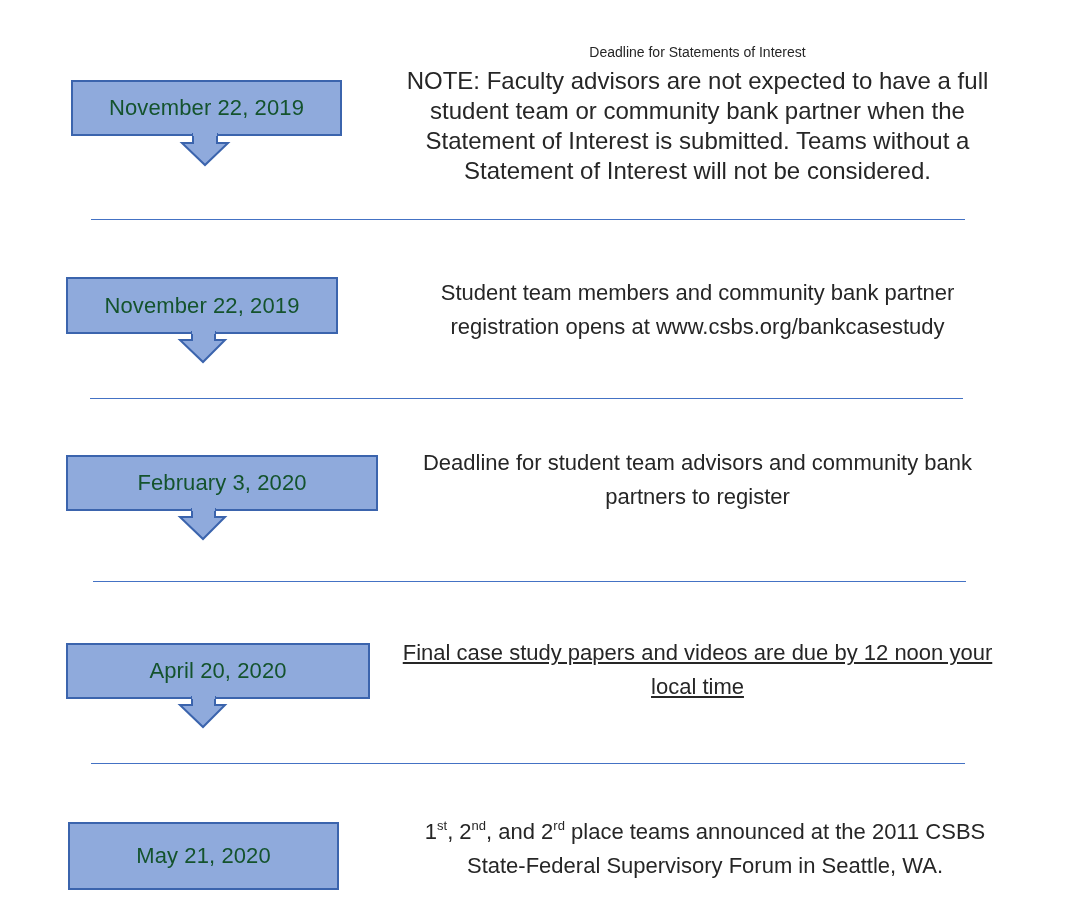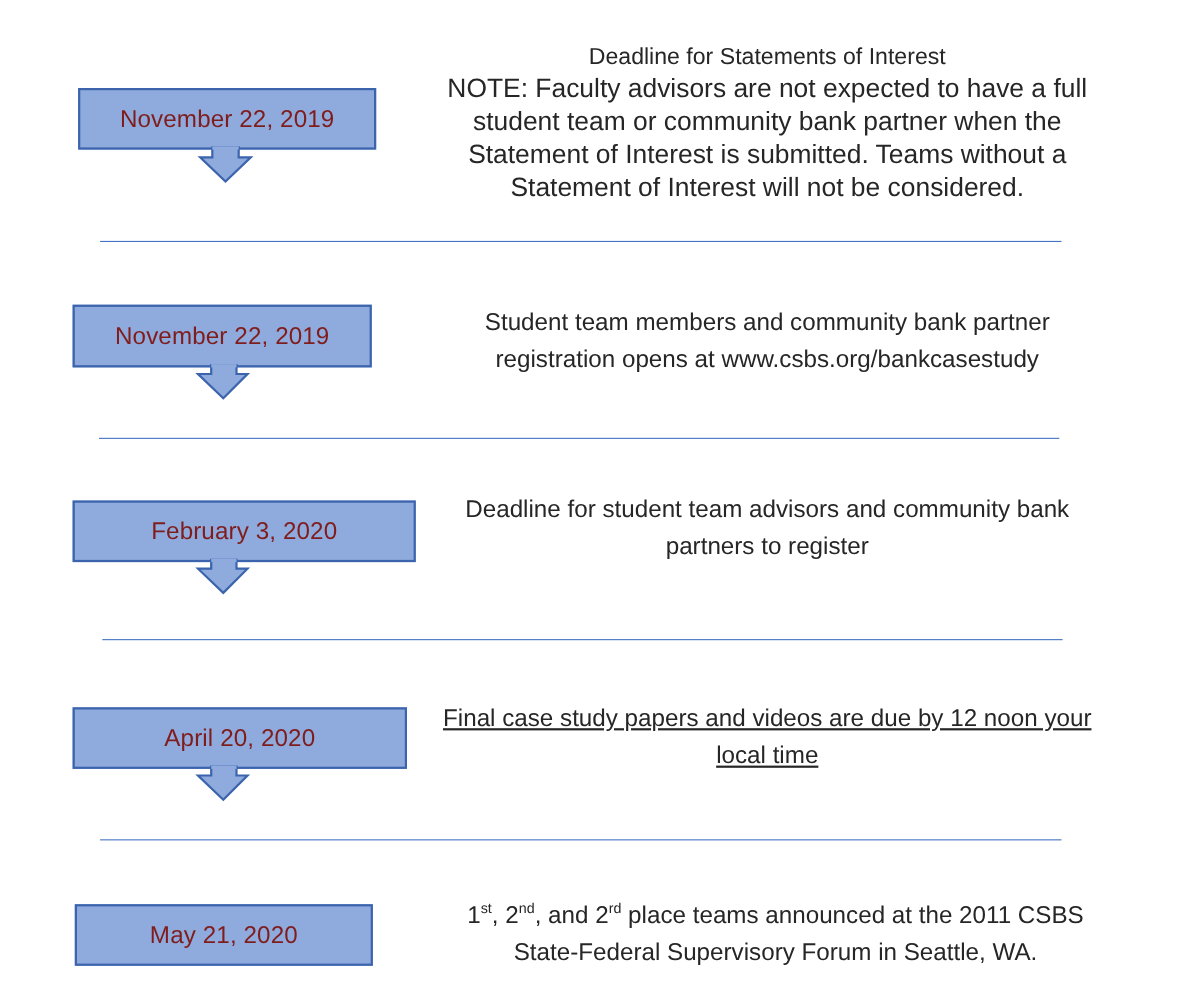--- a/index.html
+++ b/index.html
@@ -2,28 +2,28 @@
 <html><head>
   <meta charset="utf-8">
   <style>
     html, body { margin: 0; padding: 0; background: #ffffff; }
     body { width: 1075px; height: 908px; position: relative; overflow: hidden;
            font-family: "Liberation Sans", "DejaVu Sans", sans-serif; color: #262626; }
     .step { position: absolute; left: 0; top: 0; width: 1075px; }
     .date-box {
       position: absolute; box-sizing: border-box;
       background: #8FAADC; border: 2px solid #3B64AD;
-      color: #7f1d1d; font-size: 22px; display: flex; align-items: center; justify-content: center;
+      color: #14532d; font-size: 22px; display: flex; align-items: center; justify-content: center;
       letter-spacing: 0.1px;
     }
     .arrow { position: absolute; overflow: visible; }
     .desc {
       position: absolute; text-align: center; color: #262626;
     }
-    .desc .title { font-size: 21px; line-height: 28px; }
+    .desc .title { font-size: 14px; line-height: 28px; }
     .desc .note { font-size: 24px; line-height: 30px; margin-top: 0; }
     .desc .body { font-size: 22px; line-height: 34px; }
     .divider { position: absolute; height: 0; border-top: 1.5px solid #4472C4; }
     sup { font-size: 13px; line-height: 0; vertical-align: 9px; }
   </style>
 </head>
 <body>
 
 <div class="step">
   <div class="date-box" style="left:71px; top:80px; width:271px; height:56px;">
@@ -76,21 +76,21 @@
     <polygon points="16,0 39,0 39,8 49,8 27,30 4,8 16,8" fill="#8FAADC" stroke="#3B64AD" stroke-width="2"></polygon>
     <line x1="16" y1="0.5" x2="39" y2="0.5" stroke="#8FAADC" stroke-width="3"></line>
   </svg>
   <div class="desc" style="left:375px; top:636px; width:645px;text-decoration:underline;">
     <div class="body" style="padding:0 5px;">Final case study papers and videos are due by 12 noon your local time</div>
   </div>
   <div class="divider" style="left:91px; top:763px; width:874px;"></div>
 </div>
 
 <div class="step">
-  <div class="date-box" style="left:68px; top:822px; width:271px; height:56px;">
+  <div class="date-box" style="left:68px; top:822px; width:271px; height:68px;">
     <span>May 21, 2020</span>
   </div>
   <div class="desc" style="left:385px; top:815px; width:640px;">
     <div class="body" style="padding:0 15px;">
       <span>1</span><sup>st</sup><span>, 2</span><sup>nd</sup><span>, and 2</span><sup>rd</sup><span> place teams announced at the 2011 CSBS State-Federal Supervisory Forum in Seattle, WA.</span>
     </div>
   </div>
 </div>
 
 </body></html>

